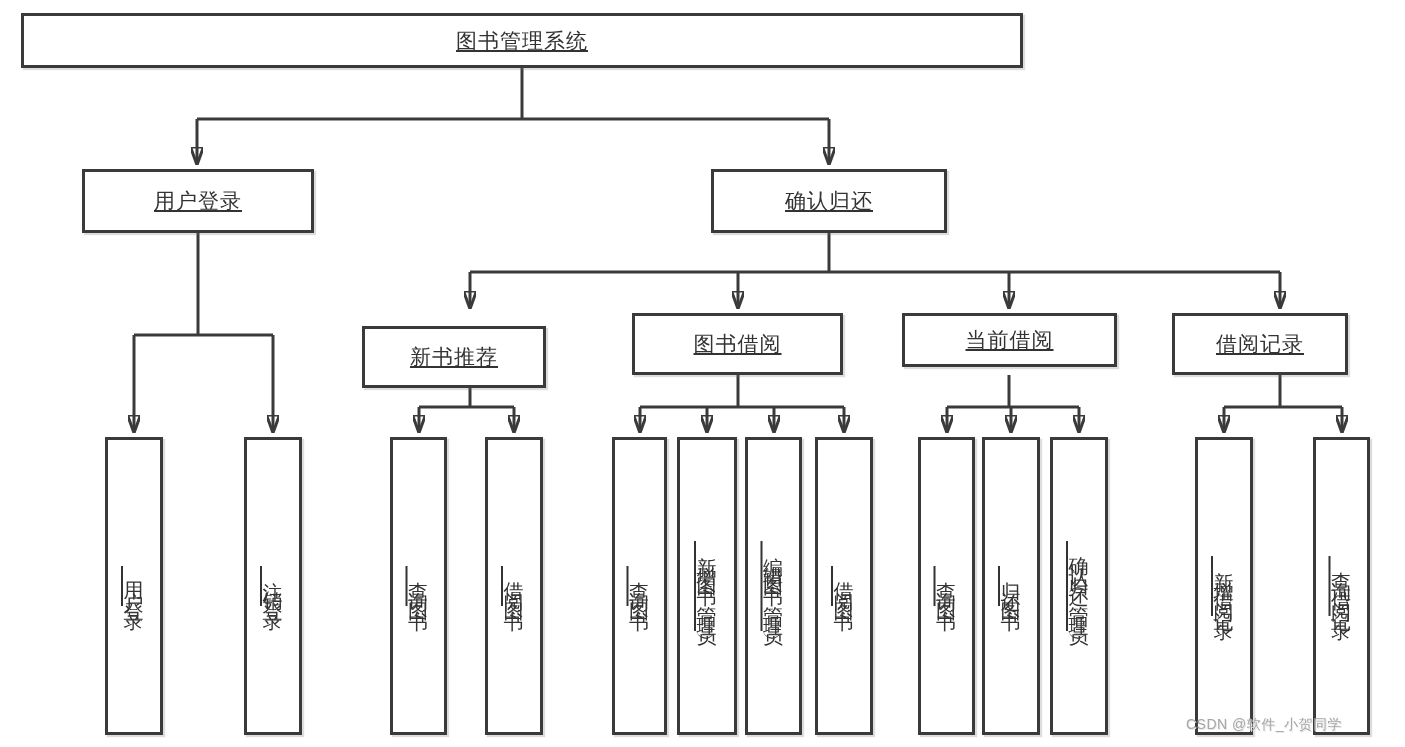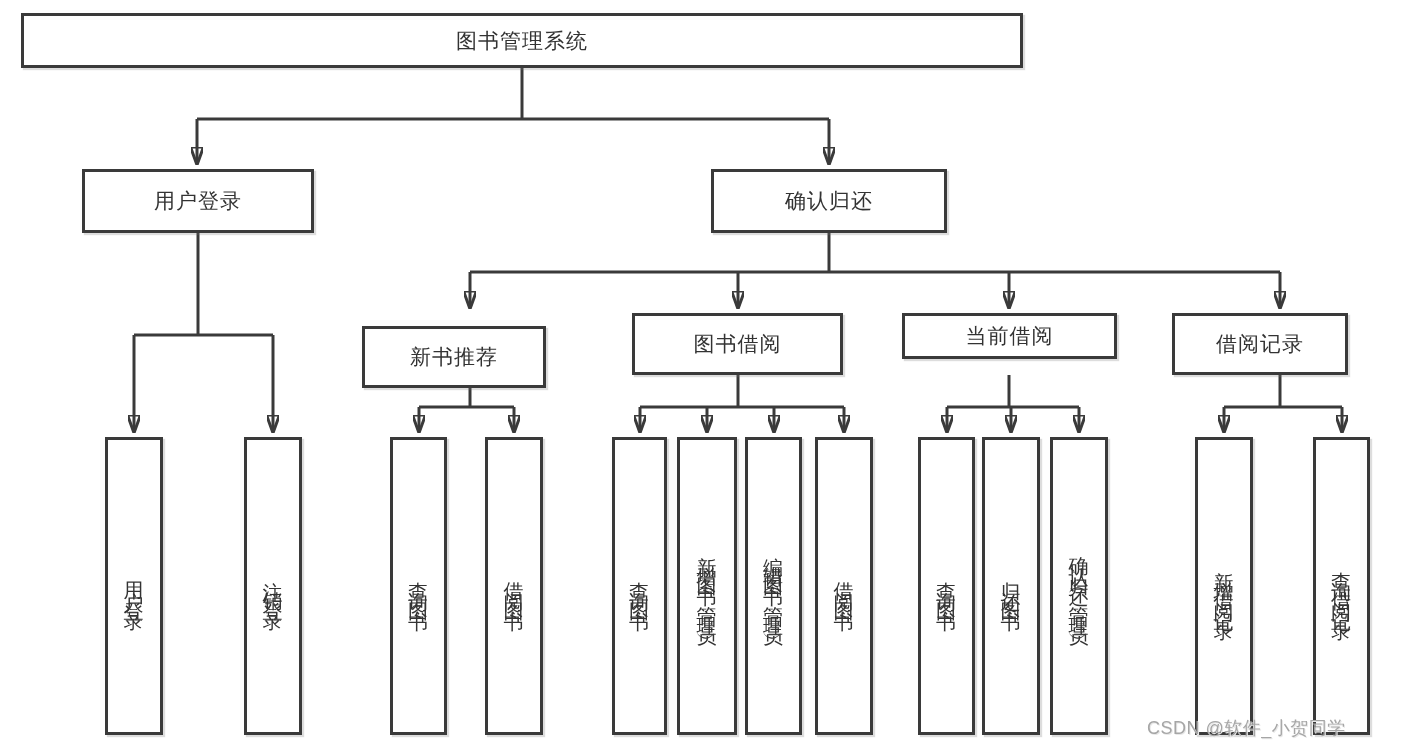--- a/index.html
+++ b/index.html
@@ -30,55 +30,56 @@
     box-sizing: border-box;
     border: 3px solid #3a3a3a;
     background: #ffffff;
     color: #333333;
     display: flex;
     align-items: center;
     justify-content: center;
     font-size: 21px;
     letter-spacing: 1px;
     box-shadow: 2px 2px 1px rgba(120,120,120,0.25);
+    text-decoration: underline;
   }
   .leaf {
     writing-mode: vertical-rl;
     font-size: 20px;
     letter-spacing: 10px;
     line-height: 1;
     text-align: center;
   }
   
   .n-root { left: 21px;   top: 13px;  width: 1002px; height: 55px; }
   .n-ul   { left: 82px;   top: 169px; width: 232px;  height: 64px; }
   .n-bm   { left: 711px;  top: 169px; width: 236px;  height: 64px; }
   .n-g0   { left: 362px;  top: 326px; width: 184px;  height: 62px; }
   .n-g1   { left: 632px;  top: 313px; width: 211px;  height: 62px; }
-  .n-g2   { left: 902px;  top: 313px; width: 215px;  height: 46px; }
+  .n-g2   { left: 902px;  top: 313px; width: 215px;  height: 54px; }
   .n-g3   { left: 1172px; top: 313px; width: 176px;  height: 62px; }
   .leaf   { top: 437px; height: 298px; }
   .n-l0  { left: 105px;  width: 58px; }
   .n-l1  { left: 244px;  width: 58px; }
   .n-l2  { left: 390px;  width: 57px; }
   .n-l3  { left: 485px;  width: 58px; }
   .n-l4  { left: 612px;  width: 55px; }
   .n-l5  { left: 677px;  width: 60px; }
   .n-l6  { left: 745px;  width: 57px; }
   .n-l7  { left: 815px;  width: 58px; }
   .n-l8  { left: 918px;  width: 57px; }
   .n-l9  { left: 982px;  width: 58px; }
   .n-l10 { left: 1050px; width: 58px; }
   .n-l11 { left: 1195px; width: 58px; }
   .n-l12 { left: 1313px; width: 57px; }
   #watermark {
     position: absolute;
-    left: 1147px;
+    left: 1186px;
     top: 716px;
-    font-size: 18px;
+    font-size: 14px;
     color: #a6a6a6;
     letter-spacing: 0.5px;
     text-shadow: 1px 1px 0 #e8e8e8;
     white-space: nowrap;
     text-align: right;
   }
 </style>
 </head>
 <body>
 

